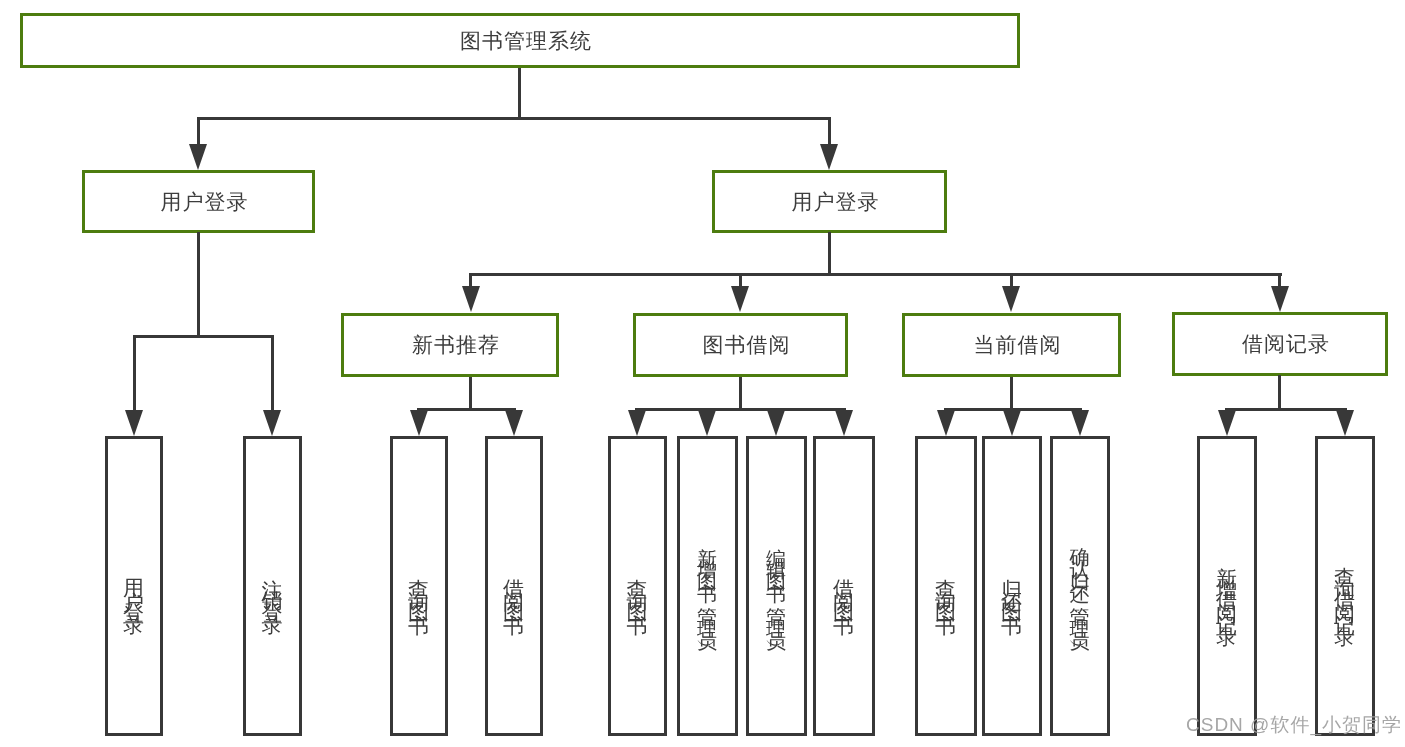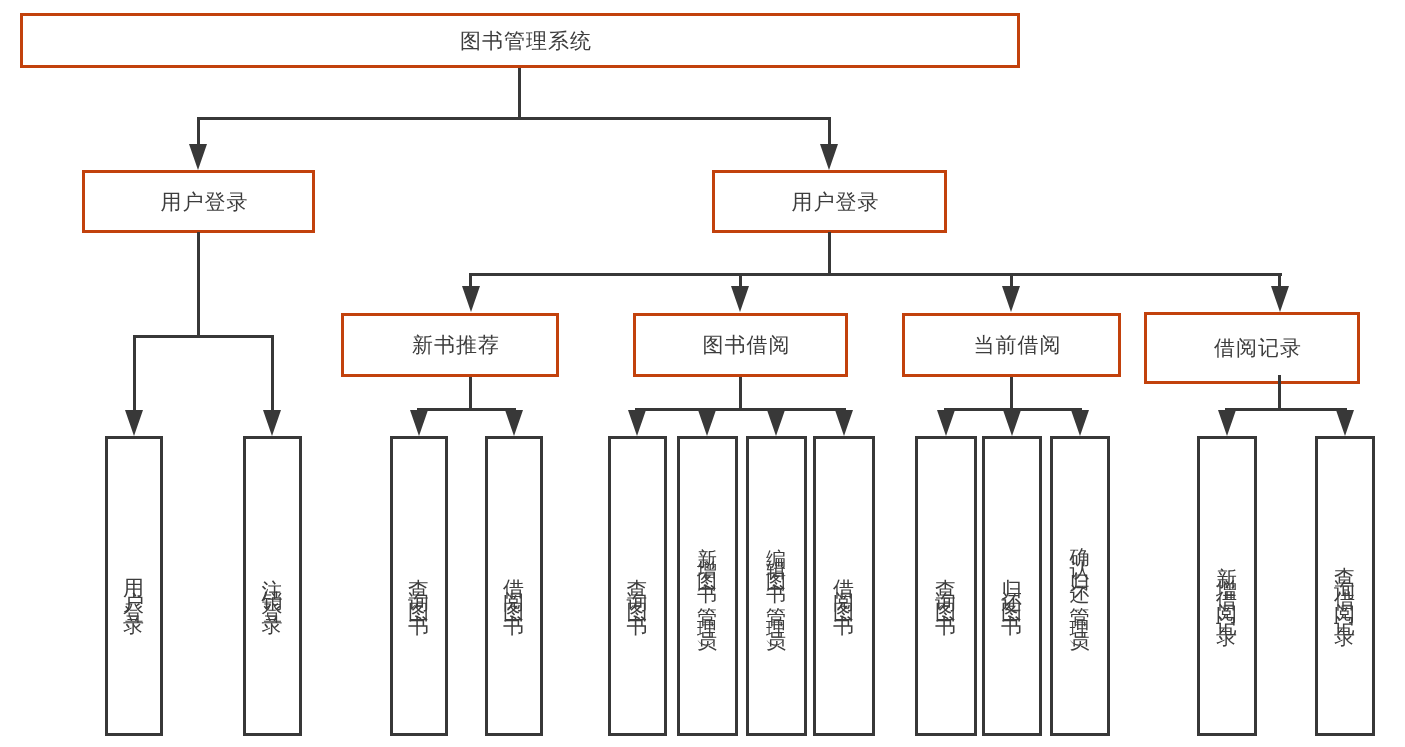--- a/index.html
+++ b/index.html
@@ -8,21 +8,21 @@
     width: 1405px;
     height: 747px;
     background: #ffffff;
     font-family: "Liberation Sans", sans-serif;
     overflow: hidden;
   }
   
   .hbox {
     position: absolute;
     box-sizing: border-box;
-    border: 3px solid #c2410c;
+    border: 3px solid #4d7c0f;
     background: #ffffff;
     display: flex;
     align-items: center;
     justify-content: center;
     font-size: 21px;
     color: #3d3d3d;
     letter-spacing: 1px;
     white-space: nowrap;
     padding-left: 12px;
   }
@@ -115,21 +115,21 @@
 
   <div class="hbox" style="left:341px; top:313px; width:218px; height:64px;">
     <span>新书推荐</span>
   </div>
   <div class="hbox" style="left:902px; top:313px; width:219px; height:64px;">
     <span>当前借阅</span>
   </div>
   <div class="hbox" style="left:633px; top:313px; width:215px; height:64px;">
     <span>图书借阅</span>
   </div>
-  <div class="hbox" style="left:1144px; top:312px; width:216px; height:72px;">
+  <div class="hbox" style="left:1172px; top:312px; width:216px; height:64px;">
     <span>借阅记录</span>
   </div>
 
   <div class="vline" style="left:469px; top:377px; height:33px;"></div>
   <div class="hline" style="left:417px; top:408px; width:99px;"></div>
   <div class="arrow" style="left:410px; top:410px;"></div>
   <div class="arrow" style="left:505px; top:410px;"></div>
 
   <div class="vline" style="left:739px; top:377px; height:33px;"></div>
   <div class="hline" style="left:635px; top:408px; width:211px;"></div>
@@ -186,14 +186,15 @@
     <span class="vtext tight">确认归还（管理员）</span>
   </div>
 
   <div class="vbox" style="left:1197px; width:60px;">
     <span class="vtext">新增借阅记录</span>
   </div>
   <div class="vbox" style="left:1315px; width:60px;">
     <span class="vtext">查询借阅记录</span>
   </div>
 
+  <div class="watermark">CSDN @软件_小贺同学</div>
 
 </div>
 
 </body></html>

